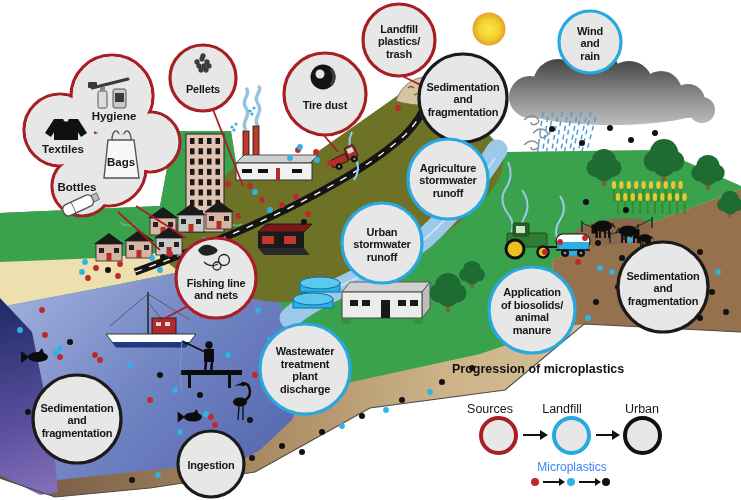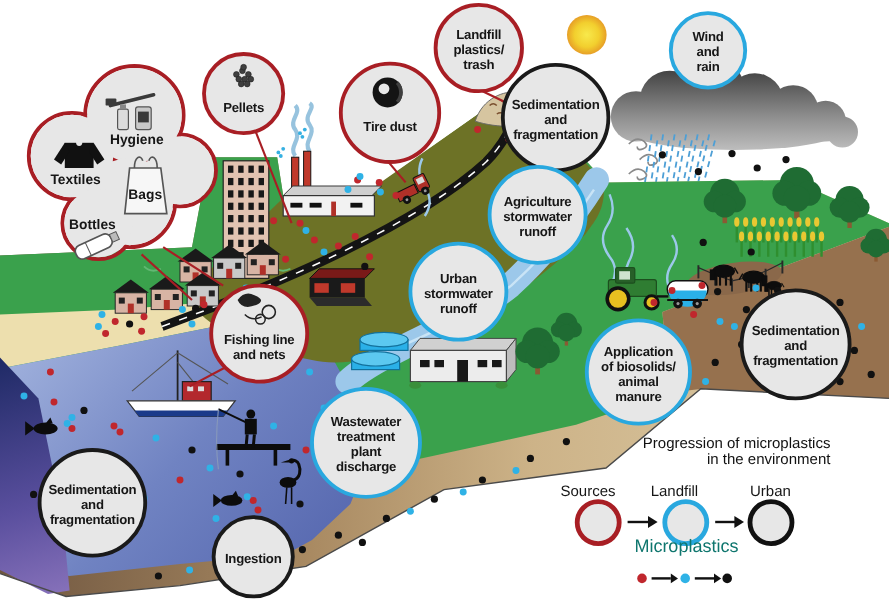--- a/index.html
+++ b/index.html
@@ -5,33 +5,33 @@
   html,body{margin:0;padding:0;background:#fff;}
   .stage{position:relative;width:741px;height:500px;overflow:hidden;background:#fff;
          font-family:"Liberation Sans",sans-serif;}
   svg{position:absolute;left:0;top:0;}
   svg text{font-family:"Liberation Sans",sans-serif;fill:#161616;}
   .bubble-text{font-size:11px;font-weight:bold;letter-spacing:-0.2px;}
   .cluster-label{font-size:11.5px;font-weight:bold;}
   
   .legend{position:absolute;left:452px;top:356px;width:288px;height:144px;}
   .legend *{position:absolute;}
-  .legend-title{left:0;top:6px;width:240px;text-align:right;font-weight:normal;
+  .legend-title{left:0;top:6px;width:240px;text-align:left;font-weight:bold;
                 font-size:12.5px;line-height:14px;color:#111;}
   .stage-label{top:46px;transform:translateX(-50%);font-size:12.5px;color:#161616;white-space:nowrap;}
   .stage-circle{top:60px;width:31px;height:31px;border-radius:50%;background:#e7e7e7;border:4px solid #111;}
   .stage-circle.source{border-color:#a81e24;}
   .stage-circle.pathway{border-color:#29a8df;}
   .stage-circle.fate{border-color:#111;}
   .arr{height:2px;background:#111;}
   .arr:after{content:'';position:absolute;right:-7px;top:-4px;
              border-left:8px solid #111;border-top:5px solid transparent;border-bottom:5px solid transparent;}
   .arr.small:after{right:-6px;top:-3px;border-left:6px solid #111;
              border-top:4px solid transparent;border-bottom:4px solid transparent;}
-  .micro-label{top:91px;transform:translateX(-50%);font-size:15px;color:#0f766e;}
+  .micro-label{top:104px;transform:translateX(-50%);font-size:12px;color:#3b82f6;}
   .mdot{width:8px;height:8px;border-radius:50%;top:122px;}
 </style>
 </head>
 <body>
 
 <div class="stage">
 <svg id="scene" width="741" height="500" viewBox="0 0 741 500">
   <defs>
     <radialGradient id="sung" gradientUnits="userSpaceOnUse" cx="489" cy="29" r="17">
       <stop offset="0" stop-color="#f8e94c"></stop>
@@ -737,21 +737,20 @@
       <circle cx="224" cy="260" r="5.5" fill="none" stroke="#222" stroke-width="1.3"></circle>
       <circle cx="217" cy="266" r="4" fill="none" stroke="#222" stroke-width="1.3"></circle>
       <path d="M204,262 q6,6 14,2" fill="none" stroke="#222" stroke-width="1.2"></path>
     </g>
   </g>
     </svg>
 
 <div class="legend">
   <div class="legend-title">
     <span style="position:static">Progression of microplastics</span><br>
-    <span style="position:static">in the environment</span>
   </div>
   <span class="stage-label" style="left:38px">Sources</span>
   <span class="stage-label" style="left:110px">Landfill</span>
   <span class="stage-label" style="left:190px">Urban</span>
   <div class="stage-circle source" style="left:27px"></div>
   <div class="stage-circle pathway" style="left:100px"></div>
   <div class="stage-circle fate" style="left:171px"></div>
   <div class="arr" style="left:71px;top:78px;width:18px"></div>
   <div class="arr" style="left:144px;top:78px;width:17px"></div>
   <span class="micro-label" style="left:120px">Microplastics</span>

